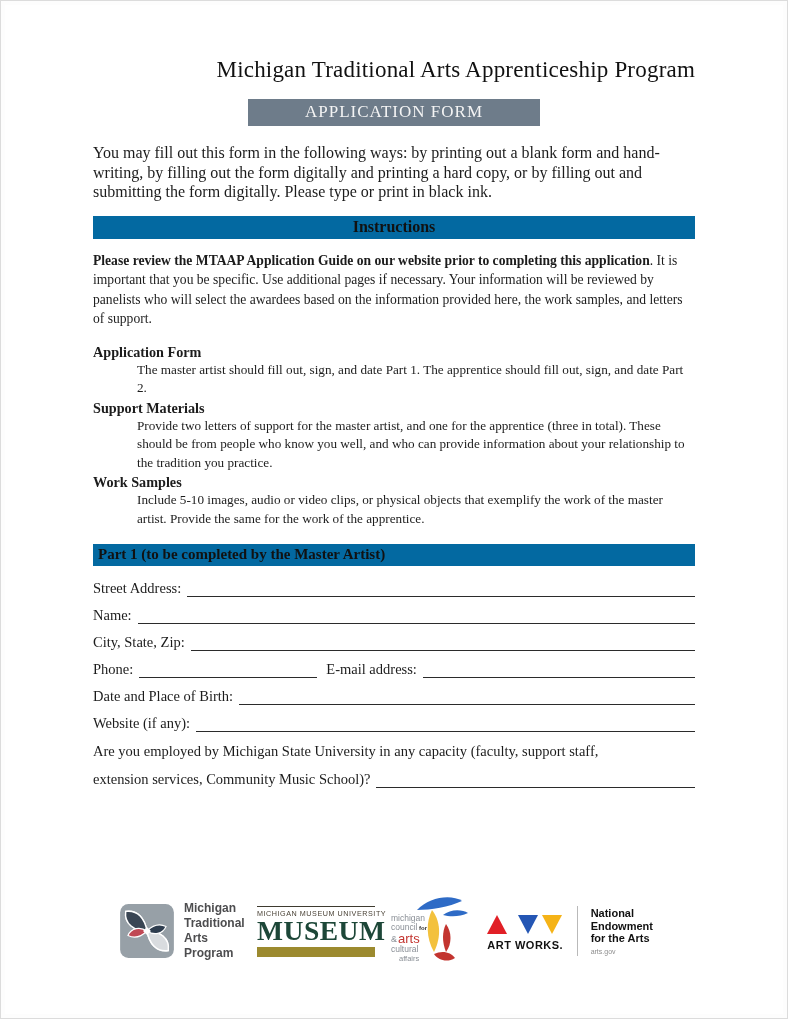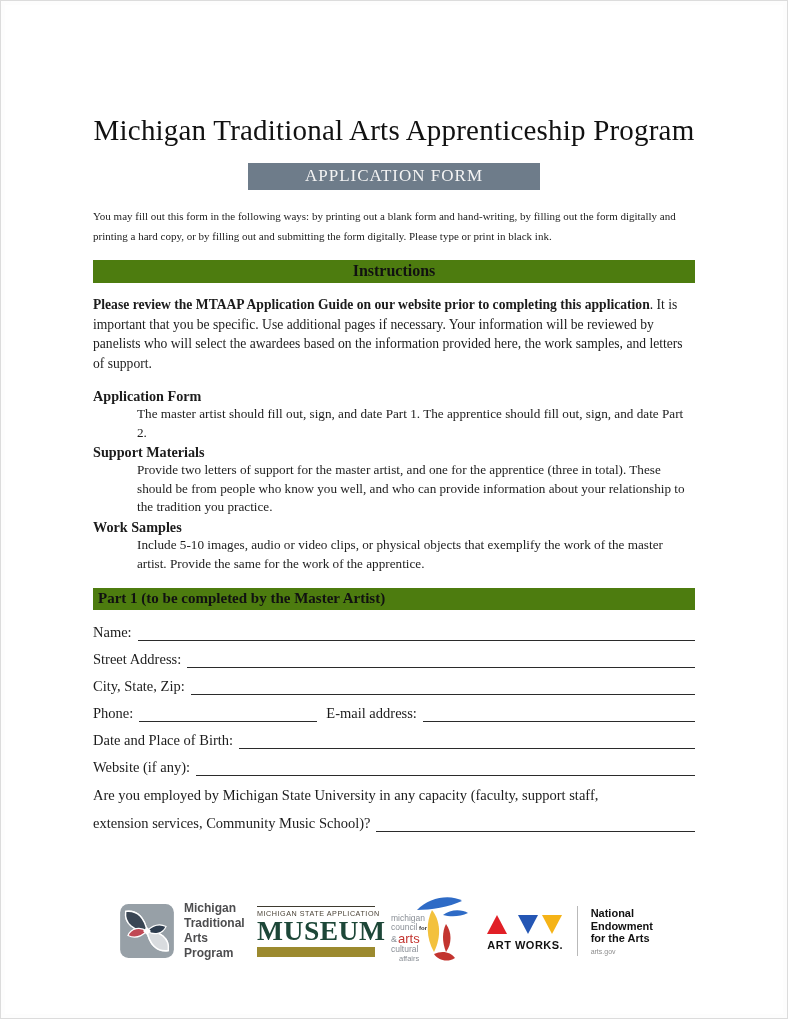--- a/index.html
+++ b/index.html
@@ -6,31 +6,31 @@
   .page {
     position:relative; width:788px; height:1019px; margin:0 auto;
     background:#ffffff; box-sizing:border-box;
     border:1px solid #dcdcdc; outline:4px solid #fdfdfd; outline-offset:-5px;
     font-family:"Liberation Serif", serif; color:#1c1c1c;
     overflow:hidden;
   }
   .content { padding:0 92px; }
 
   .title {
-    margin:0; padding-top:113px; text-align:center;
-    font-size:29px; font-weight:normal; letter-spacing:0.2px; color:#111;
+    margin:0; padding-top:56px; text-align:right;
+    font-size:23px; font-weight:normal; letter-spacing:0.2px; color:#111;
   }
   .banner {
     width:292px; margin:16px auto 0 auto; background:#6e7c8a; color:#f4f4f4;
     text-align:center; font-size:17px; letter-spacing:1px; padding:3px 0 4px 0;
   }
-  .intro { margin:17px 0 14px 0; font-size:11px; line-height:19.5px; }
+  .intro { margin:17px 0 14px 0; font-size:16px; line-height:19.5px; }
 
   .graybar {
-    background:#4d7c0f; margin-top:8px; padding:2px 0 3px 0;
+    background:#0369a1; margin-top:8px; padding:2px 0 3px 0;
     font-size:16px; font-weight:bold; color:#111;
   }
   .graybar.center { text-align:center; }
   .graybar.left { text-align:left; padding-left:5px; margin-top:15px; font-size:15px; }
 
   .instructions-body { margin:12px 0 0 0; font-size:13.6px; line-height:19.5px; }
   .req-heading {
     margin-top:10px; font-size:14.5px; font-weight:bold; text-decoration:underline;
   }
   .req-section { margin-top:0; }
@@ -101,25 +101,25 @@
       <div class="req-section">
         <div class="req-title">Work Samples</div>
         <p class="req-body">Include 5-10 images, audio or video clips, or physical objects that exemplify the work of the master artist. Provide the same for the work of the apprentice.</p>
       </div>
     </div>
 
     <div class="graybar left">Part 1 (to be completed by the Master Artist)</div>
 
     <div class="form-area">
       <div class="frow">
+        <span class="flabel">Street Address:</span>
+        <span class="fline"></span>
+      </div>
+      <div class="frow">
         <span class="flabel">Name:</span>
-        <span class="fline"></span>
-      </div>
-      <div class="frow">
-        <span class="flabel">Street Address:</span>
         <span class="fline"></span>
       </div>
       <div class="frow">
         <span class="flabel">City, State, Zip:</span>
         <span class="fline"></span>
       </div>
       <div class="frow">
         <span class="flabel">Phone:</span>
         <span class="fline fixed"></span>
         <span class="flabel second">E-mail address:</span>
@@ -156,21 +156,21 @@
       </svg>
       <div class="mtap-text">
         <div>Michigan</div>
         <div>Traditional</div>
         <div>Arts</div>
         <div>Program</div>
       </div>
     </div>
 
     <div class="msu">
-      <div class="msu-top">MICHIGAN STATE APPLICATION</div>
+      <div class="msu-top">MICHIGAN MUSEUM UNIVERSITY</div>
       <div class="msu-name">MUSEUM</div>
       <div class="msu-bar"></div>
     </div>
 
     <div class="logo-group">
       <svg width="86" height="74" viewBox="0 0 86 74" font-family="Liberation Sans, sans-serif">
         <path d="M30 16 C42 3 64 0 75 7 C62 13 44 16 30 16 Z" fill="#2e6bc6"></path>
         <path d="M56 21 C63 15 75 15 81 19 C73 23 63 23 56 21 Z" fill="#2e6bc6"></path>
         <path d="M45 16 C53 26 55 42 47 58 C39 44 39 28 45 16 Z" fill="#f3c13d"></path>
         <path d="M59 30 C65 38 65 50 59 58 C55 48 55 38 59 30 Z" fill="#c3342f"></path>

